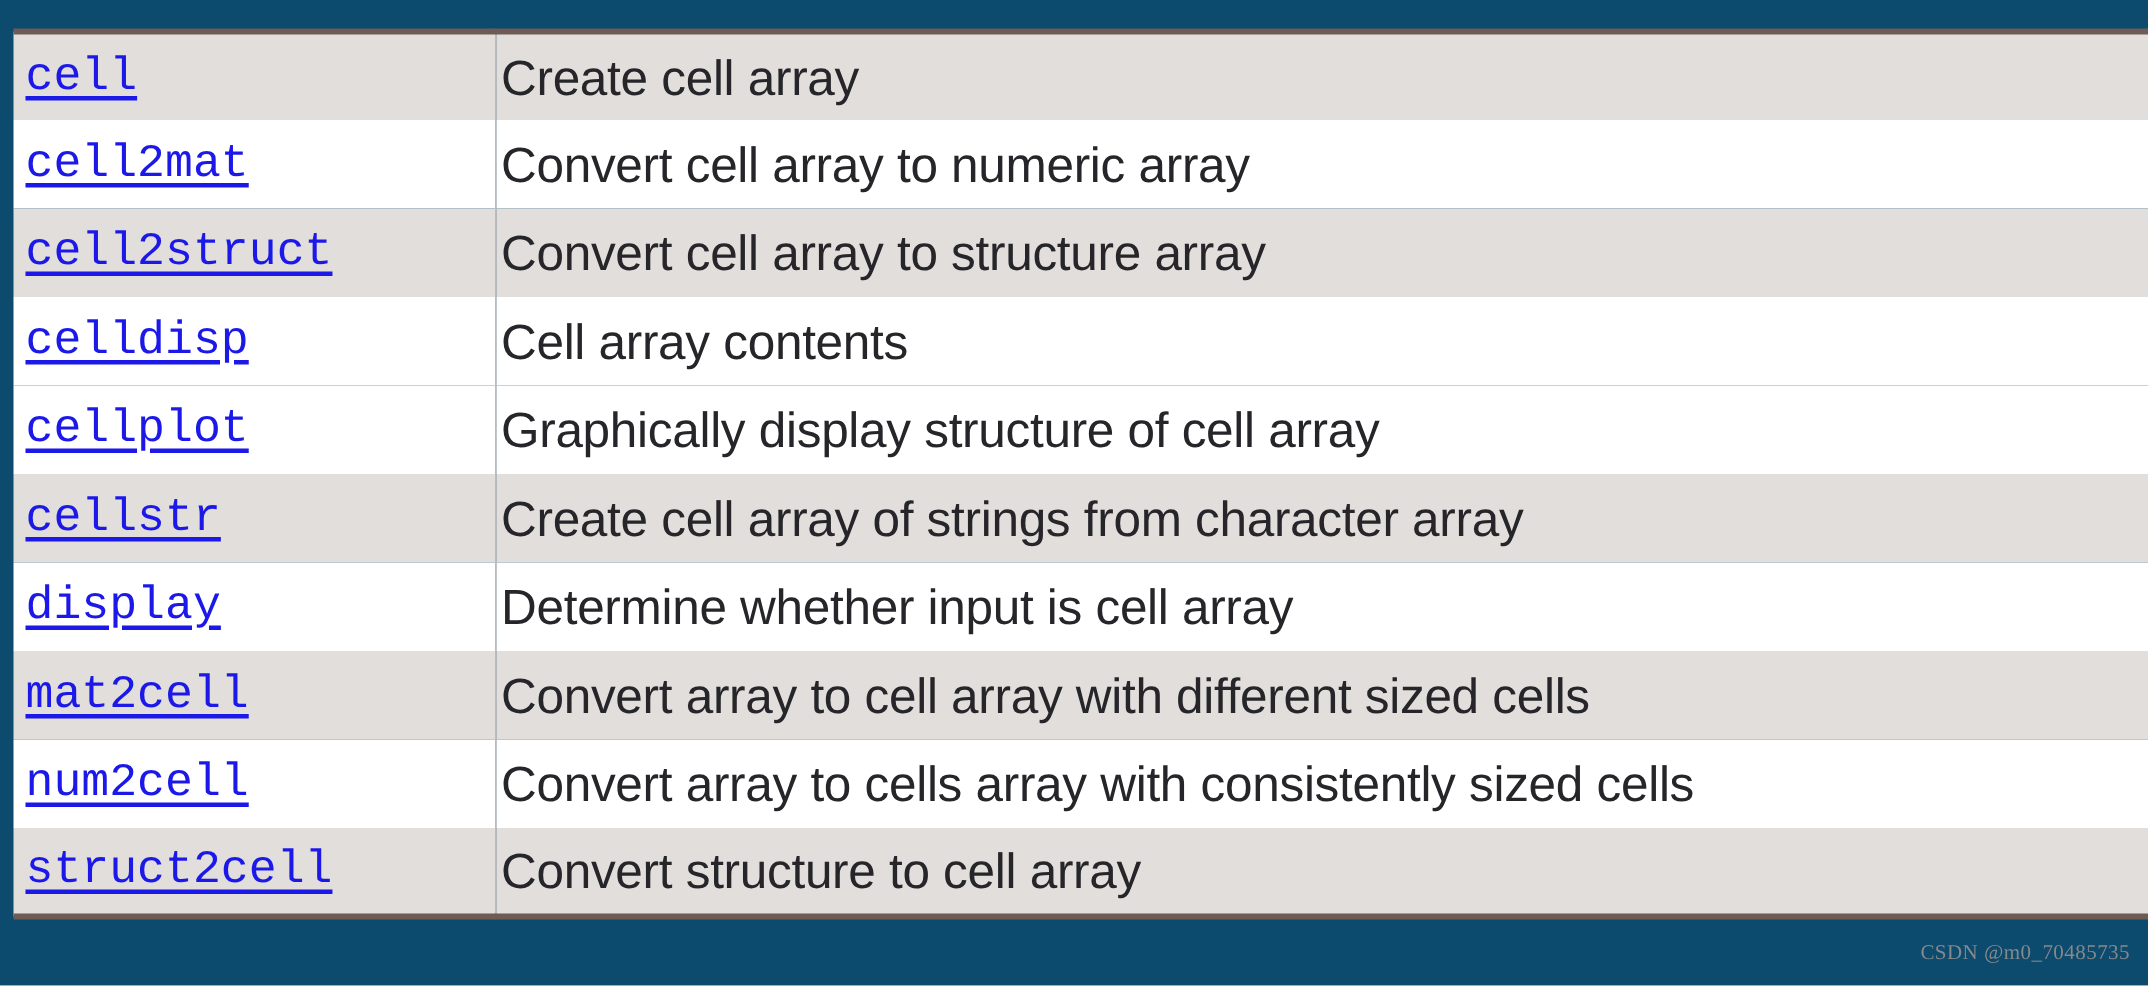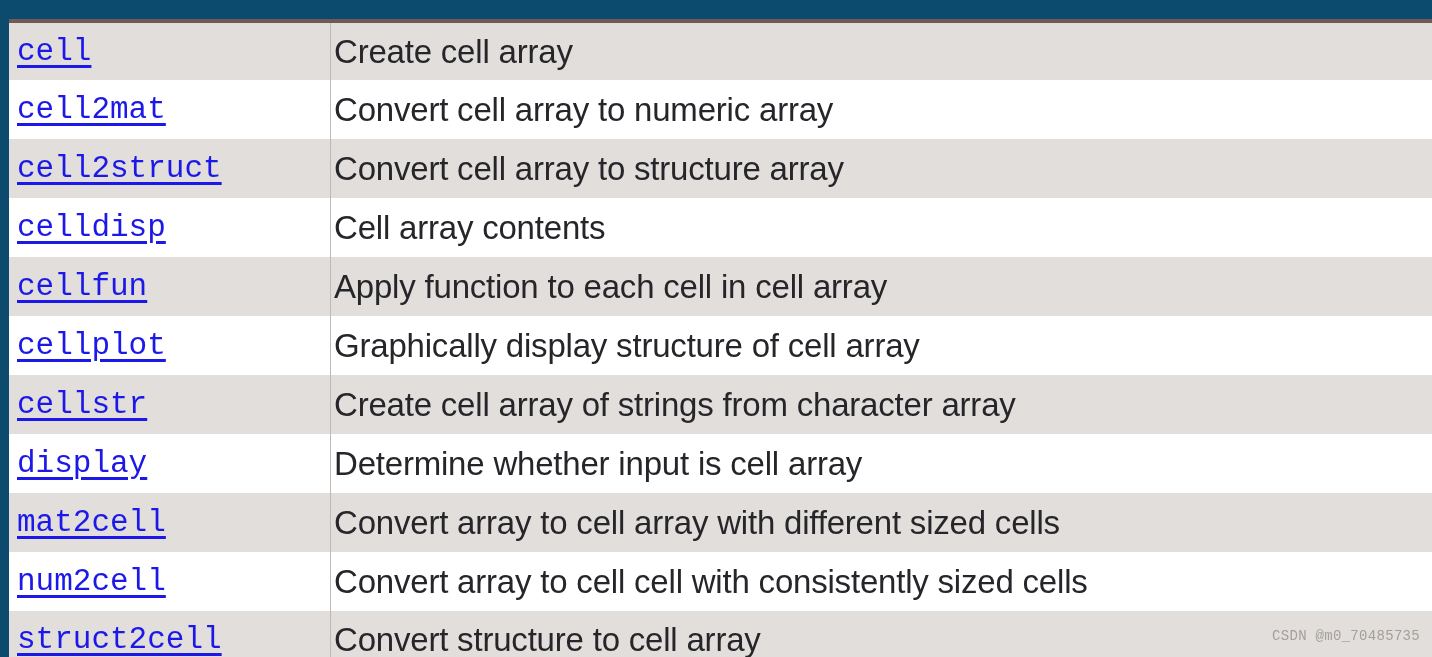--- a/index.html
+++ b/index.html
@@ -64,21 +64,21 @@
     font-family: "Liberation Mono", monospace;
     font-size: 31px;
     line-height: 34px;
     white-space: nowrap;
     display: inline-block;
   }
   .watermark {
     position: absolute;
     right: 12px;
     bottom: 13px;
-    font-family: Liberation Mono, monospace;
+    font-family: Liberation Serif, serif;
     font-size: 14px;
     letter-spacing: 0.3px;
     color: #9a9490;
     opacity: 0.85;
     white-space: nowrap;
     pointer-events: none;
   }
 </style>
 </head>
 <body>
@@ -96,43 +96,39 @@
           <td class="cell-desc">Convert cell array to numeric array</td>
         </tr>
         <tr class="row-odd">
           <td class="cell-name"><a class="func-link" href="#">cell2struct</a></td>
           <td class="cell-desc">Convert cell array to structure array</td>
         </tr>
         <tr class="row-even">
           <td class="cell-name"><a class="func-link" href="#">celldisp</a></td>
           <td class="cell-desc">Cell array contents</td>
         </tr>
-        <tr class="row-odd">
-          <td class="cell-name"><a class="func-link" href="#">cellfun</a></td>
-          <td class="cell-desc">Apply function to each cell in cell array</td>
-        </tr>
         <tr class="row-even">
           <td class="cell-name"><a class="func-link" href="#">cellplot</a></td>
           <td class="cell-desc">Graphically display structure of cell array</td>
         </tr>
         <tr class="row-odd">
           <td class="cell-name"><a class="func-link" href="#">cellstr</a></td>
           <td class="cell-desc">Create cell array of strings from character array</td>
         </tr>
         <tr class="row-even">
           <td class="cell-name"><a class="func-link" href="#">display</a></td>
           <td class="cell-desc">Determine whether input is cell array</td>
         </tr>
         <tr class="row-odd">
           <td class="cell-name"><a class="func-link" href="#">mat2cell</a></td>
           <td class="cell-desc">Convert array to cell array with different sized cells</td>
         </tr>
         <tr class="row-even">
           <td class="cell-name"><a class="func-link" href="#">num2cell</a></td>
-          <td class="cell-desc">Convert array to cell cell with consistently sized cells</td>
+          <td class="cell-desc">Convert array to cells array with consistently sized cells</td>
         </tr>
         <tr class="row-odd">
           <td class="cell-name"><a class="func-link" href="#">struct2cell</a></td>
           <td class="cell-desc">Convert structure to cell array</td>
         </tr>
       </tbody>
   </table>
 
   <div class="watermark">CSDN @m0_70485735</div>
 

